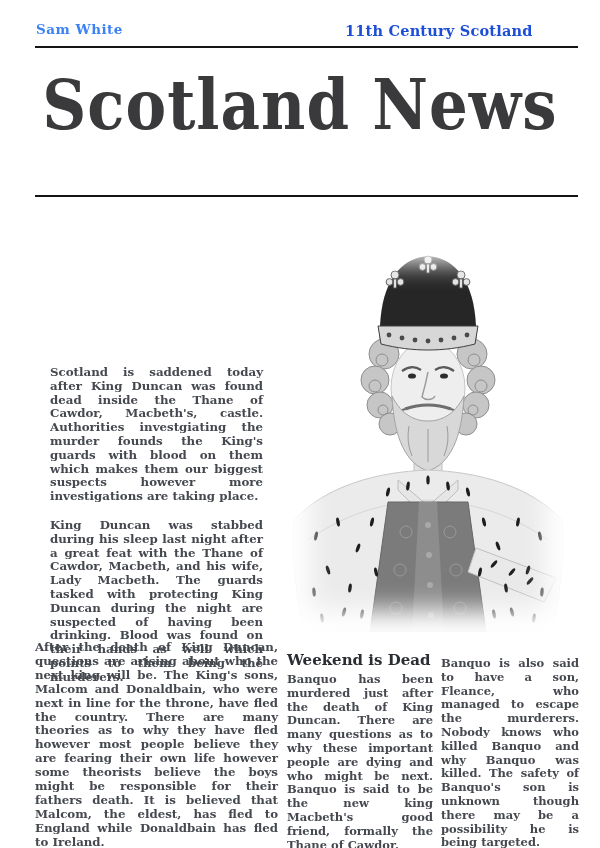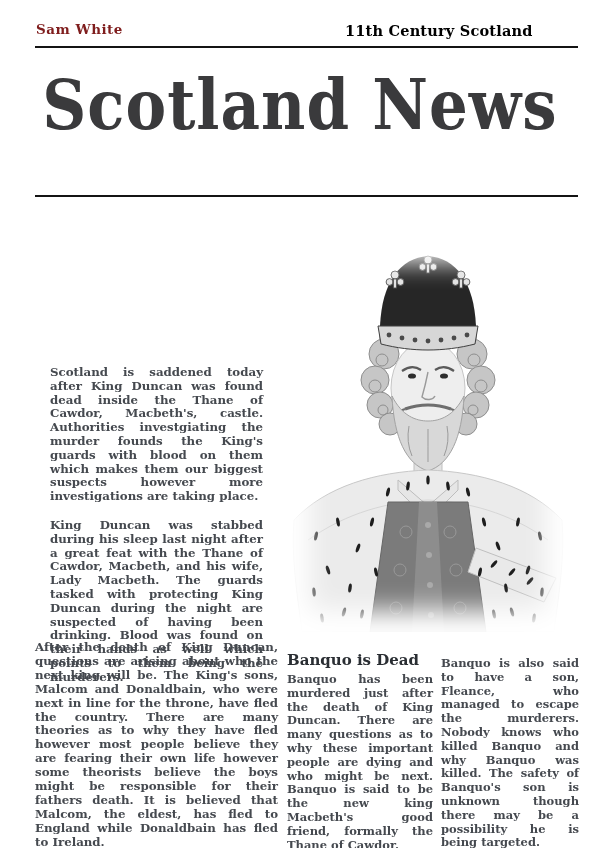--- a/index.html
+++ b/index.html
@@ -2,25 +2,25 @@
 <html><head>
 <meta charset="utf-8">
 <style>
   html,body { margin:0; padding:0; background:#ffffff; }
   .page {
     position:relative; width:600px; height:848px; background:#ffffff;
     font-family:"DejaVu Serif","Liberation Serif",serif; overflow:hidden;
   }
   .byline {
     position:absolute; left:36px; top:21px;
-    font-size:13.5px; font-weight:700; color:#7f1d1d; letter-spacing:.5px;
+    font-size:13.5px; font-weight:700; color:#3b82f6; letter-spacing:.5px;
   }
   .dateline {
     position:absolute; left:345px; top:22px; white-space:nowrap;
-    font-size:14.5px; font-weight:700; color:#000000; letter-spacing:.2px;
+    font-size:14.5px; font-weight:700; color:#1d4ed8; letter-spacing:.2px;
   }
   .rule { position:absolute; left:35px; width:543px; height:2px; background:#141414; }
   .rule-top { top:46px; }
   .rule-mid { top:195px; }
   .masthead {
     position:absolute; left:0; right:0; top:64px; text-align:center;
     font-size:61px; font-weight:700; color:#3A3A3C; letter-spacing:1px;
     transform:scaleY(1.14); transform-origin:center top; white-space:nowrap;
   }
   .subtitle {
@@ -195,17 +195,17 @@
         <ellipse cx="100" cy="252" rx="1.7" ry="4.6" transform="rotate(14 100 252)"></ellipse>
         <ellipse cx="180" cy="252" rx="1.7" ry="4.6" transform="rotate(-14 180 252)"></ellipse>
         <ellipse cx="206" cy="324" rx="1.7" ry="4.6" transform="rotate(40 206 324)"></ellipse>
         <ellipse cx="224" cy="332" rx="1.7" ry="4.6" transform="rotate(40 224 332)"></ellipse>
         <ellipse cx="242" cy="341" rx="1.7" ry="4.6" transform="rotate(40 242 341)"></ellipse>
       </g>
     </svg>
     <div class="fade-overlay"></div>
   </div>
 
-  <div class="sec-heading banquo-heading">Banquo is Dead</div>
+  <div class="sec-heading banquo-heading">Weekend is Dead</div>
   <div class="banquo-col1 bodytext">Banquo has been murdered just after the death of King Duncan. There are many questions as to why these important people are dying and who might be next. Banquo is said to be the new king Macbeth's good friend, formally the Thane of Cawdor.</div>
   <div class="banquo-col2 bodytext">Banquo is also said to have a son, Fleance, who managed to escape the murderers. Nobody knows who killed Banquo and why Banquo was killed. The safety of Banquo's son is unknown though there may be a possibility he is being targeted.</div>
 
 </div>
 
 </body></html>

